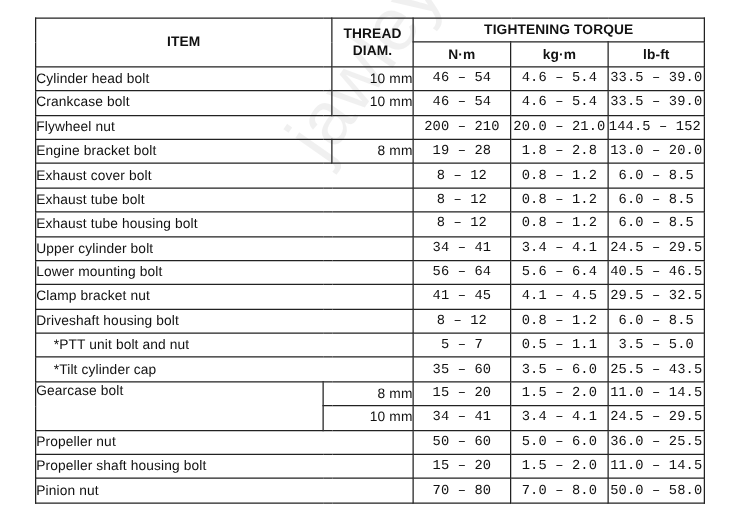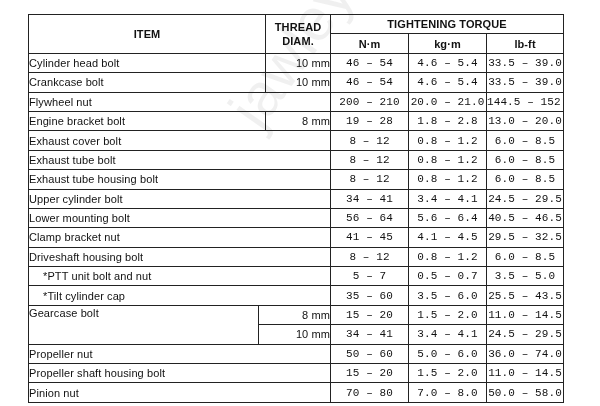--- a/index.html
+++ b/index.html
@@ -132,21 +132,21 @@
       </tr>
       <tr>
         <td class="item" colspan="3">Driveshaft housing bolt</td>
         <td class="num">8 – 12</td>
         <td class="num">0.8 – 1.2</td>
         <td class="num">6.0 – 8.5</td>
       </tr>
       <tr>
         <td class="item star" colspan="3">*PTT unit bolt and nut</td>
         <td class="num">5 – 7</td>
-        <td class="num">0.5 – 0.7</td>
+        <td class="num">0.5 – 1.1</td>
         <td class="num">3.5 – 5.0</td>
       </tr>
       <tr>
         <td class="item star" colspan="3">*Tilt cylinder cap</td>
         <td class="num">35 – 60</td>
         <td class="num">3.5 – 6.0</td>
         <td class="num">25.5 – 43.5</td>
       </tr>
       <tr>
         <td class="gear-item" rowspan="2">Gearcase bolt</td>
@@ -158,21 +158,21 @@
       <tr>
         <td class="thread" colspan="2">10 mm</td>
         <td class="num">34 – 41</td>
         <td class="num">3.4 – 4.1</td>
         <td class="num">24.5 – 29.5</td>
       </tr>
       <tr>
         <td class="item" colspan="3">Propeller nut</td>
         <td class="num">50 – 60</td>
         <td class="num">5.0 – 6.0</td>
-        <td class="num">36.0 – 74.0</td>
+        <td class="num">36.0 – 25.5</td>
       </tr>
       <tr>
         <td class="item" colspan="3">Propeller shaft housing bolt</td>
         <td class="num">15 – 20</td>
         <td class="num">1.5 – 2.0</td>
         <td class="num">11.0 – 14.5</td>
       </tr>
       <tr>
         <td class="item" colspan="3">Pinion nut</td>
         <td class="num">70 – 80</td>

